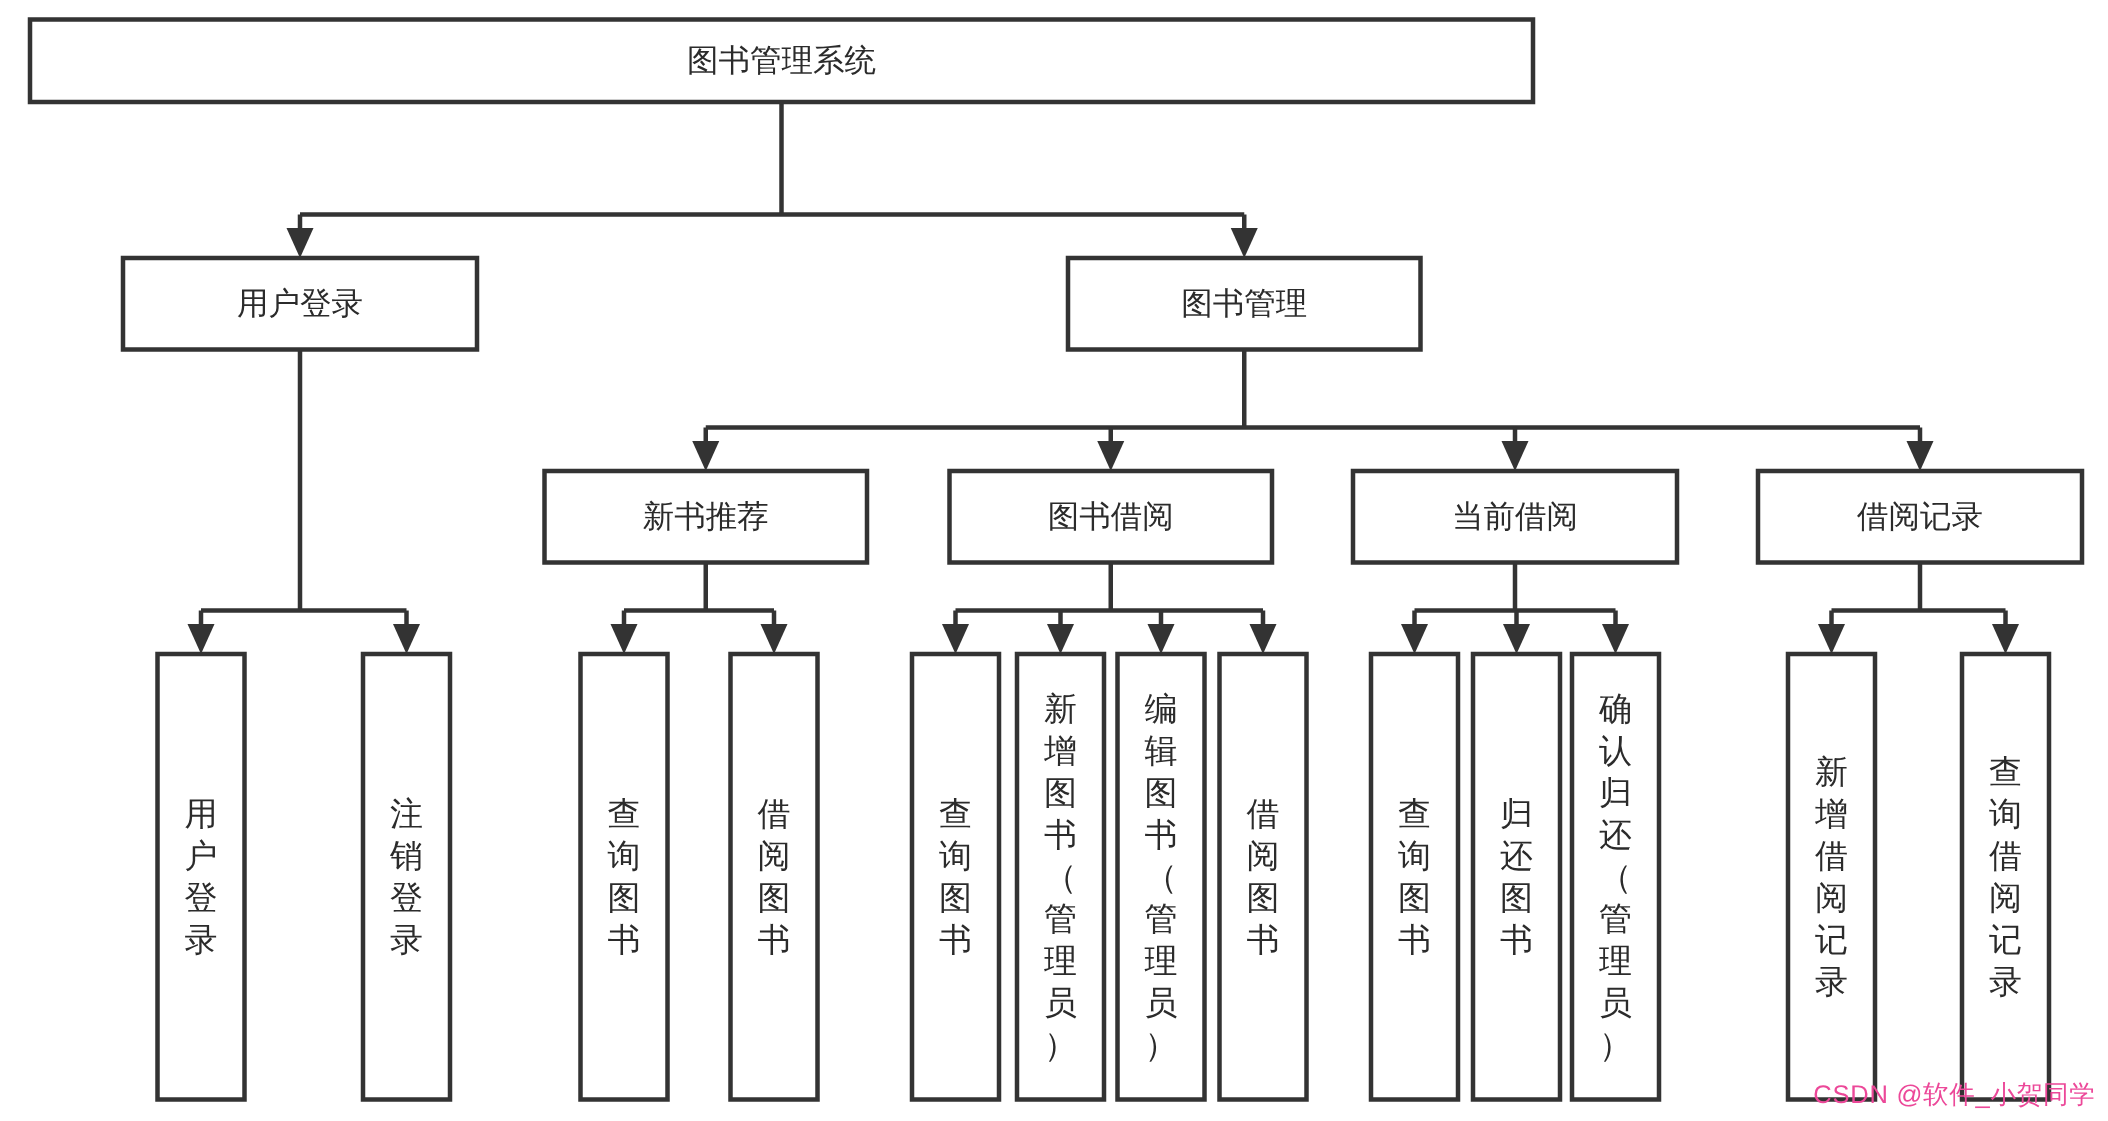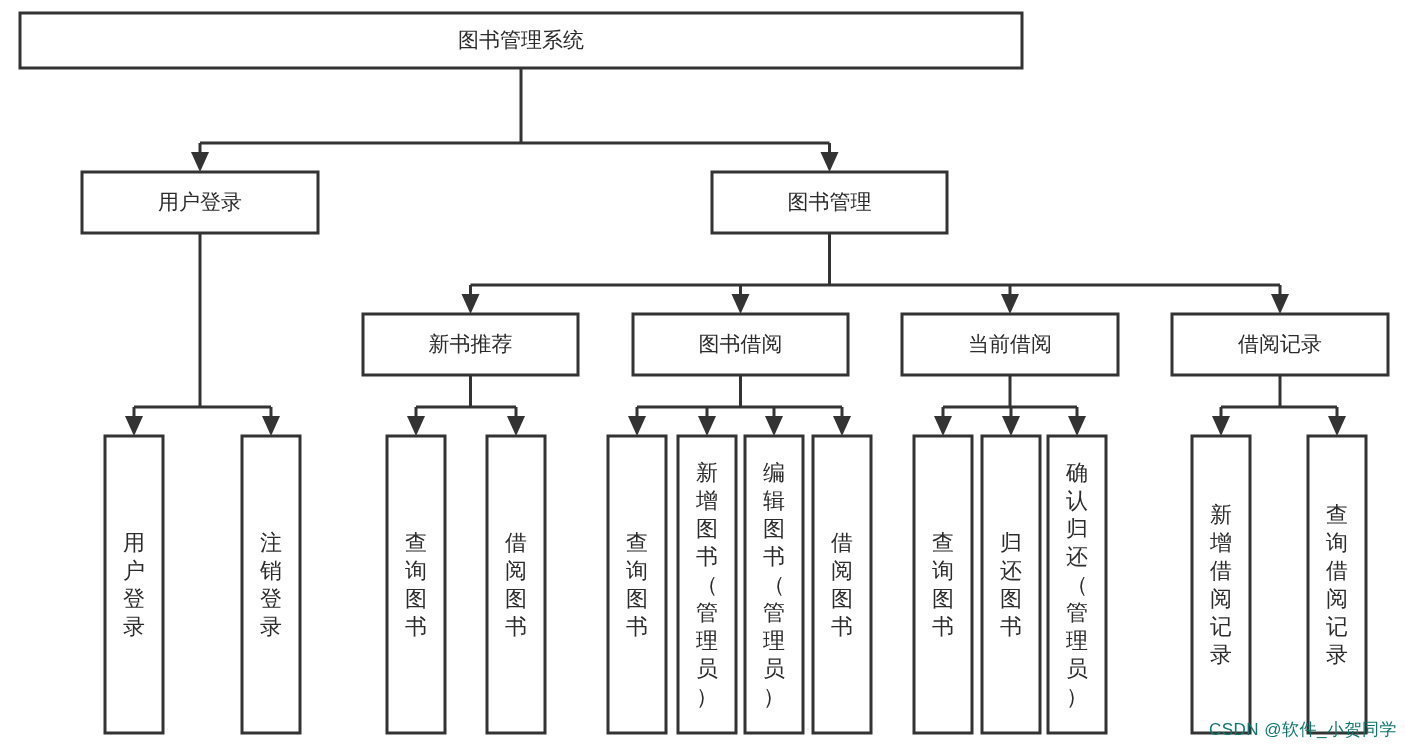--- a/index.html
+++ b/index.html
@@ -45,21 +45,21 @@
   .arrow-head {
     fill: #333333;
     stroke: none;
   }
   .watermark {
     position: absolute;
     right: 8px;
     bottom: 6px;
     font-family: "Liberation Sans", "DejaVu Sans", sans-serif;
     font-size: 17px;
-    color: #0f766e;
+    color: #ec4899;
     letter-spacing: 0.5px;
     white-space: nowrap;
     pointer-events: none;
   }
 </style>
 </head>
 <body>
 
 <svg id="diagram" viewBox="0 0 1405 747" xmlns="http://www.w3.org/2000/svg">
 

